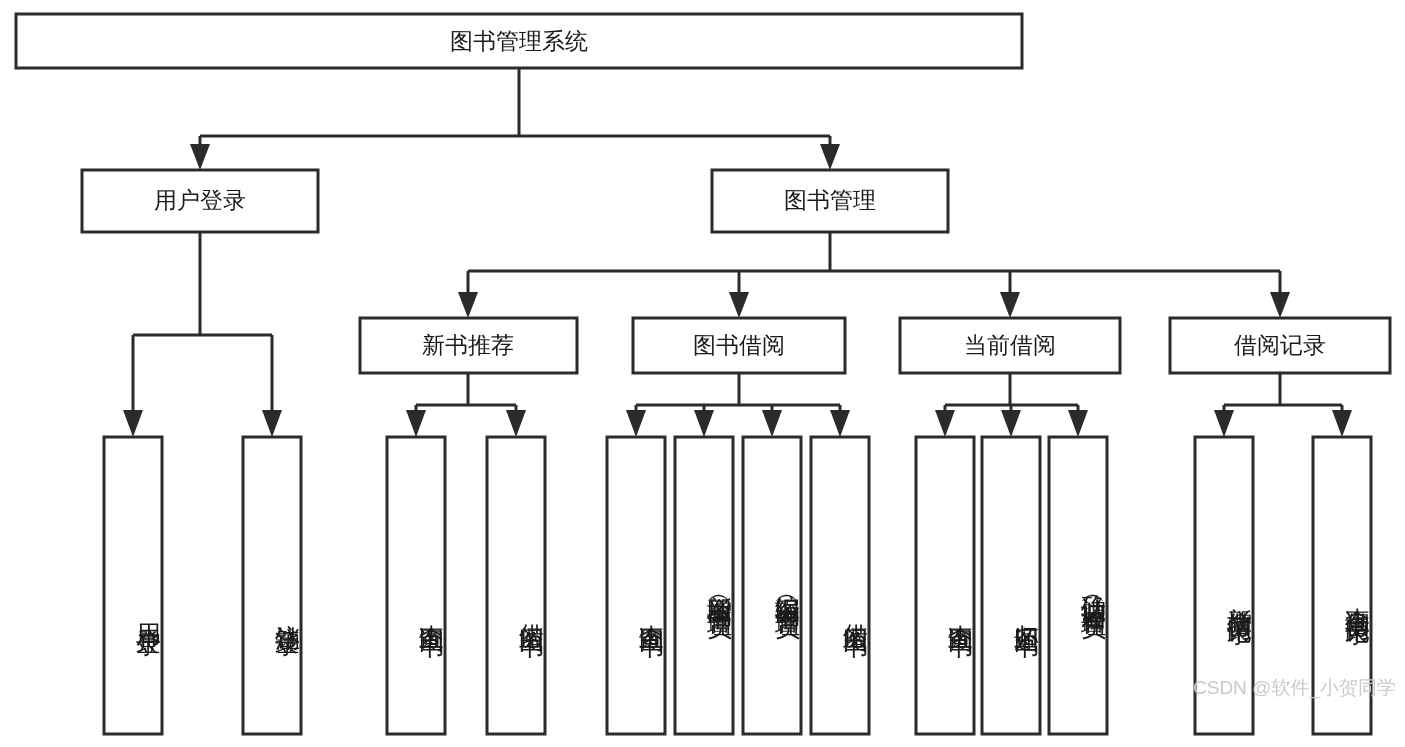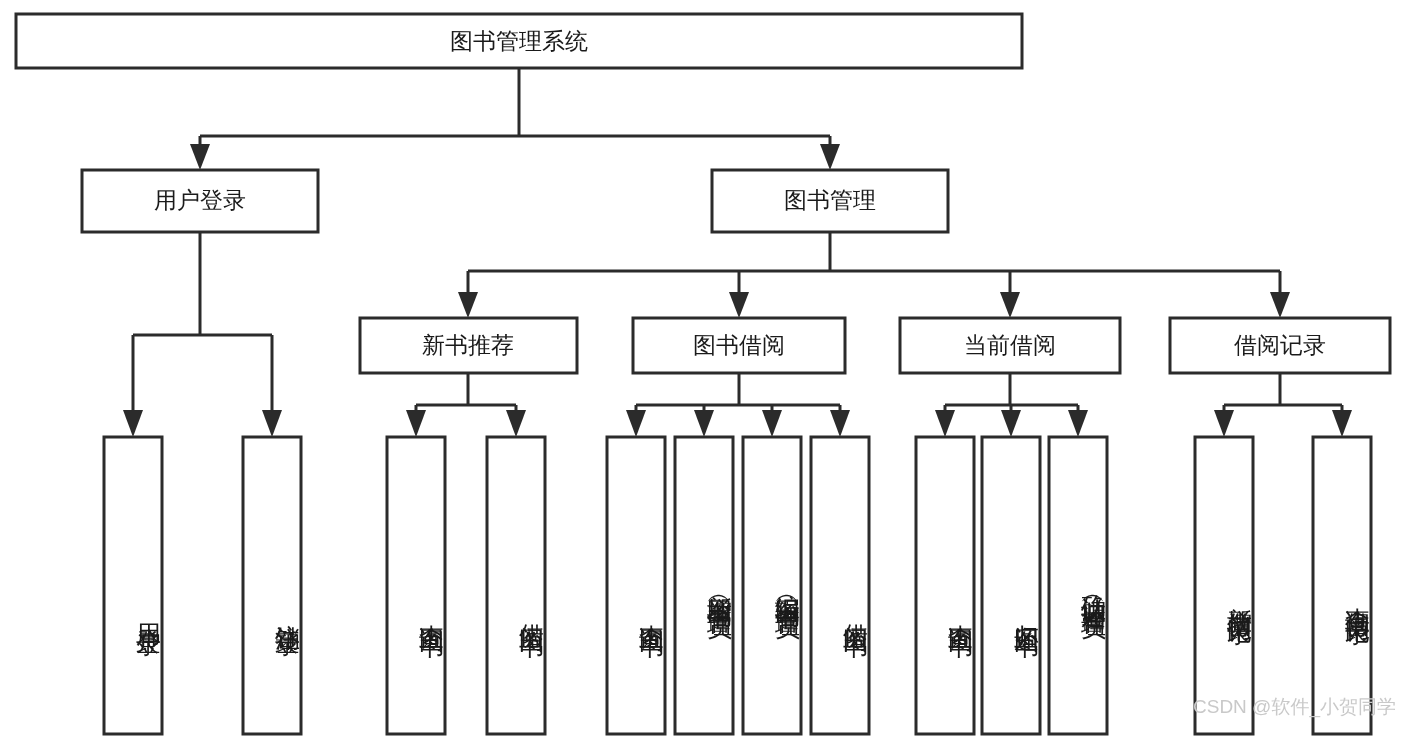--- a/index.html
+++ b/index.html
@@ -217,15 +217,15 @@
   <div class="node-label-v" style="left:607px; top:490px; width:58px; height:240px;">查询图书</div>
   <div class="node-label-v" style="left:675px; top:447px; width:58px; height:283px;">新增图书（管理员）</div>
   <div class="node-label-v" style="left:743px; top:447px; width:58px; height:283px;">编辑图书（管理员）</div>
   <div class="node-label-v" style="left:811px; top:490px; width:58px; height:240px;">借阅图书</div>
   <div class="node-label-v" style="left:916px; top:490px; width:58px; height:240px;">查询图书</div>
   <div class="node-label-v" style="left:982px; top:490px; width:58px; height:240px;">归还图书</div>
   <div class="node-label-v" style="left:1049px; top:447px; width:58px; height:283px;">确认归还（管理员）</div>
   <div class="node-label-v" style="left:1195px; top:462px; width:58px; height:268px;">新增借阅记录</div>
   <div class="node-label-v" style="left:1313px; top:462px; width:58px; height:268px;">查询借阅记录</div>
 
-  <div class="watermark" style="left:1193px; top:694px;">CSDN @软件_小贺同学</div>
+  <div class="watermark" style="left:1193px; top:675px;">CSDN @软件_小贺同学</div>
 
 </div>
 
 </body></html>

